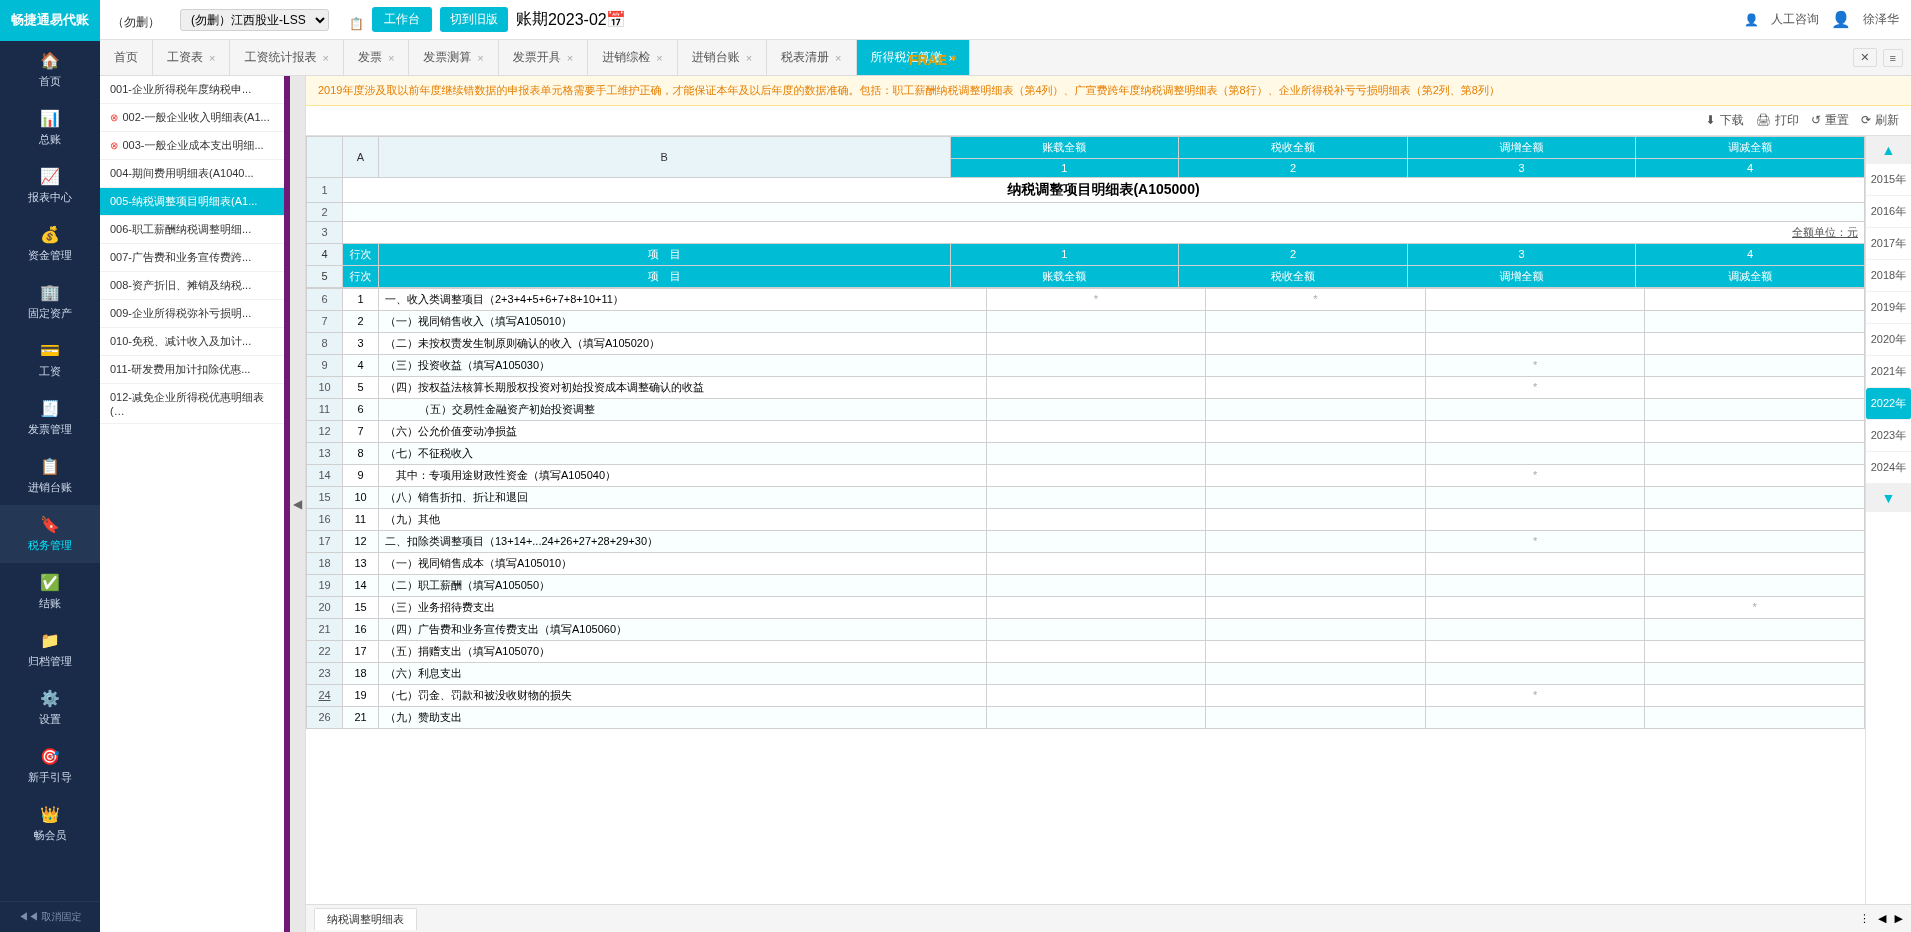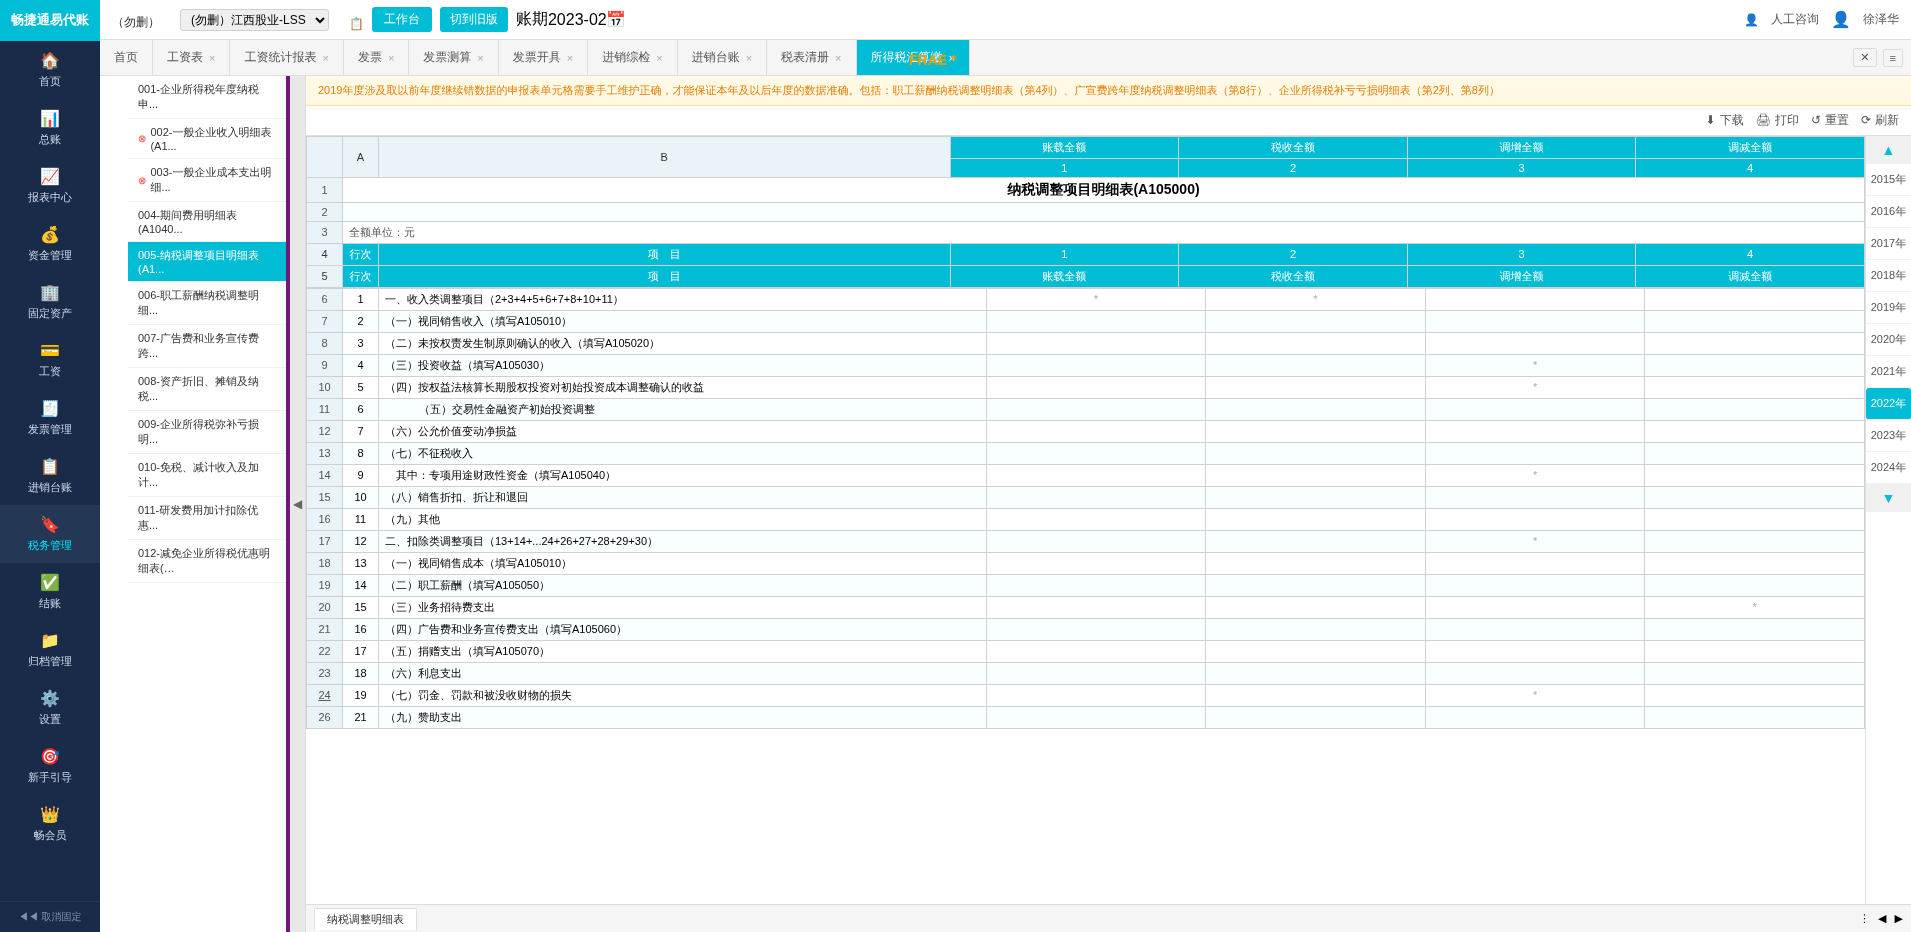--- a/index.html
+++ b/index.html
@@ -32,21 +32,21 @@
     .tab.active { background: #00bcd4; color: white; }
     .tab .close { color: #aaa; margin-left: 2px; font-size: 11px; }
     .tab.active .close { color: white; }
     .tabbar-end { margin-left: auto; display: flex; align-items: center; padding: 0 8px; gap: 6px; }
     .tabbar-end-btn { background: none; border: 1px solid #ddd; padding: 2px 6px; cursor: pointer; font-size: 11px; color: #555; border-radius: 2px; }
 
     
     .content { flex: 1; display: flex; overflow: hidden; background: white; }
 
     
-    .left-panel { width: 190px; flex-shrink: 0; border-right: 4px solid #701a75; overflow-y: auto; background: white; padding-left: 28px; }
+    .left-panel { width: 190px; flex-shrink: 0; border-right: 6px solid #701a75; overflow-y: auto; background: white; }
     .left-panel-item { padding: 6px 10px; font-size: 11px; color: #333; cursor: pointer; border-bottom: 1px solid #f0f0f0; display: flex; align-items: center; gap: 4px; }
     .left-panel-item.active { background: #00bcd4; color: white; }
     .left-panel-item .status-icon { font-size: 10px; }
     .left-panel-item .status-icon.error { color: #f44336; }
 
     
     .collapse-btn { width: 16px; background: #e8e8e8; display: flex; align-items: center; justify-content: center; cursor: pointer; font-size: 12px; color: #666; flex-shrink: 0; border-right: 1px solid #ddd; }
 
     
     .right-panel { flex: 1; display: flex; flex-direction: column; overflow: hidden; }
@@ -337,21 +337,21 @@
                 </td>
               </tr>
 
               <tr>
                 <td class="row-num">2</td>
                 <td colspan="6"></td>
               </tr>
 
               <tr>
                 <td class="row-num">3</td>
-                <td colspan="6" style="text-align:left;font-size:11px;color:#555;">全额单位：元</td>
+                <td colspan="6" style="text-align:right;font-size:11px;color:#555;text-decoration:underline;">全额单位：元</td>
               </tr>
 
               <tr style="background:#00bcd4;color:white;">
                 <td class="row-num" style="background:#e8f4f8;color:#333;">4</td>
                 <td style="text-align:center;background:#00bcd4;color:white;">行次</td>
                 <td style="text-align:center;background:#00bcd4;color:white;">项　目</td>
                 <td style="text-align:center;background:#00bcd4;color:white;">1</td>
                 <td style="text-align:center;background:#00bcd4;color:white;">2</td>
                 <td style="text-align:center;background:#00bcd4;color:white;">3</td>
                 <td style="text-align:center;background:#00bcd4;color:white;">4</td>

